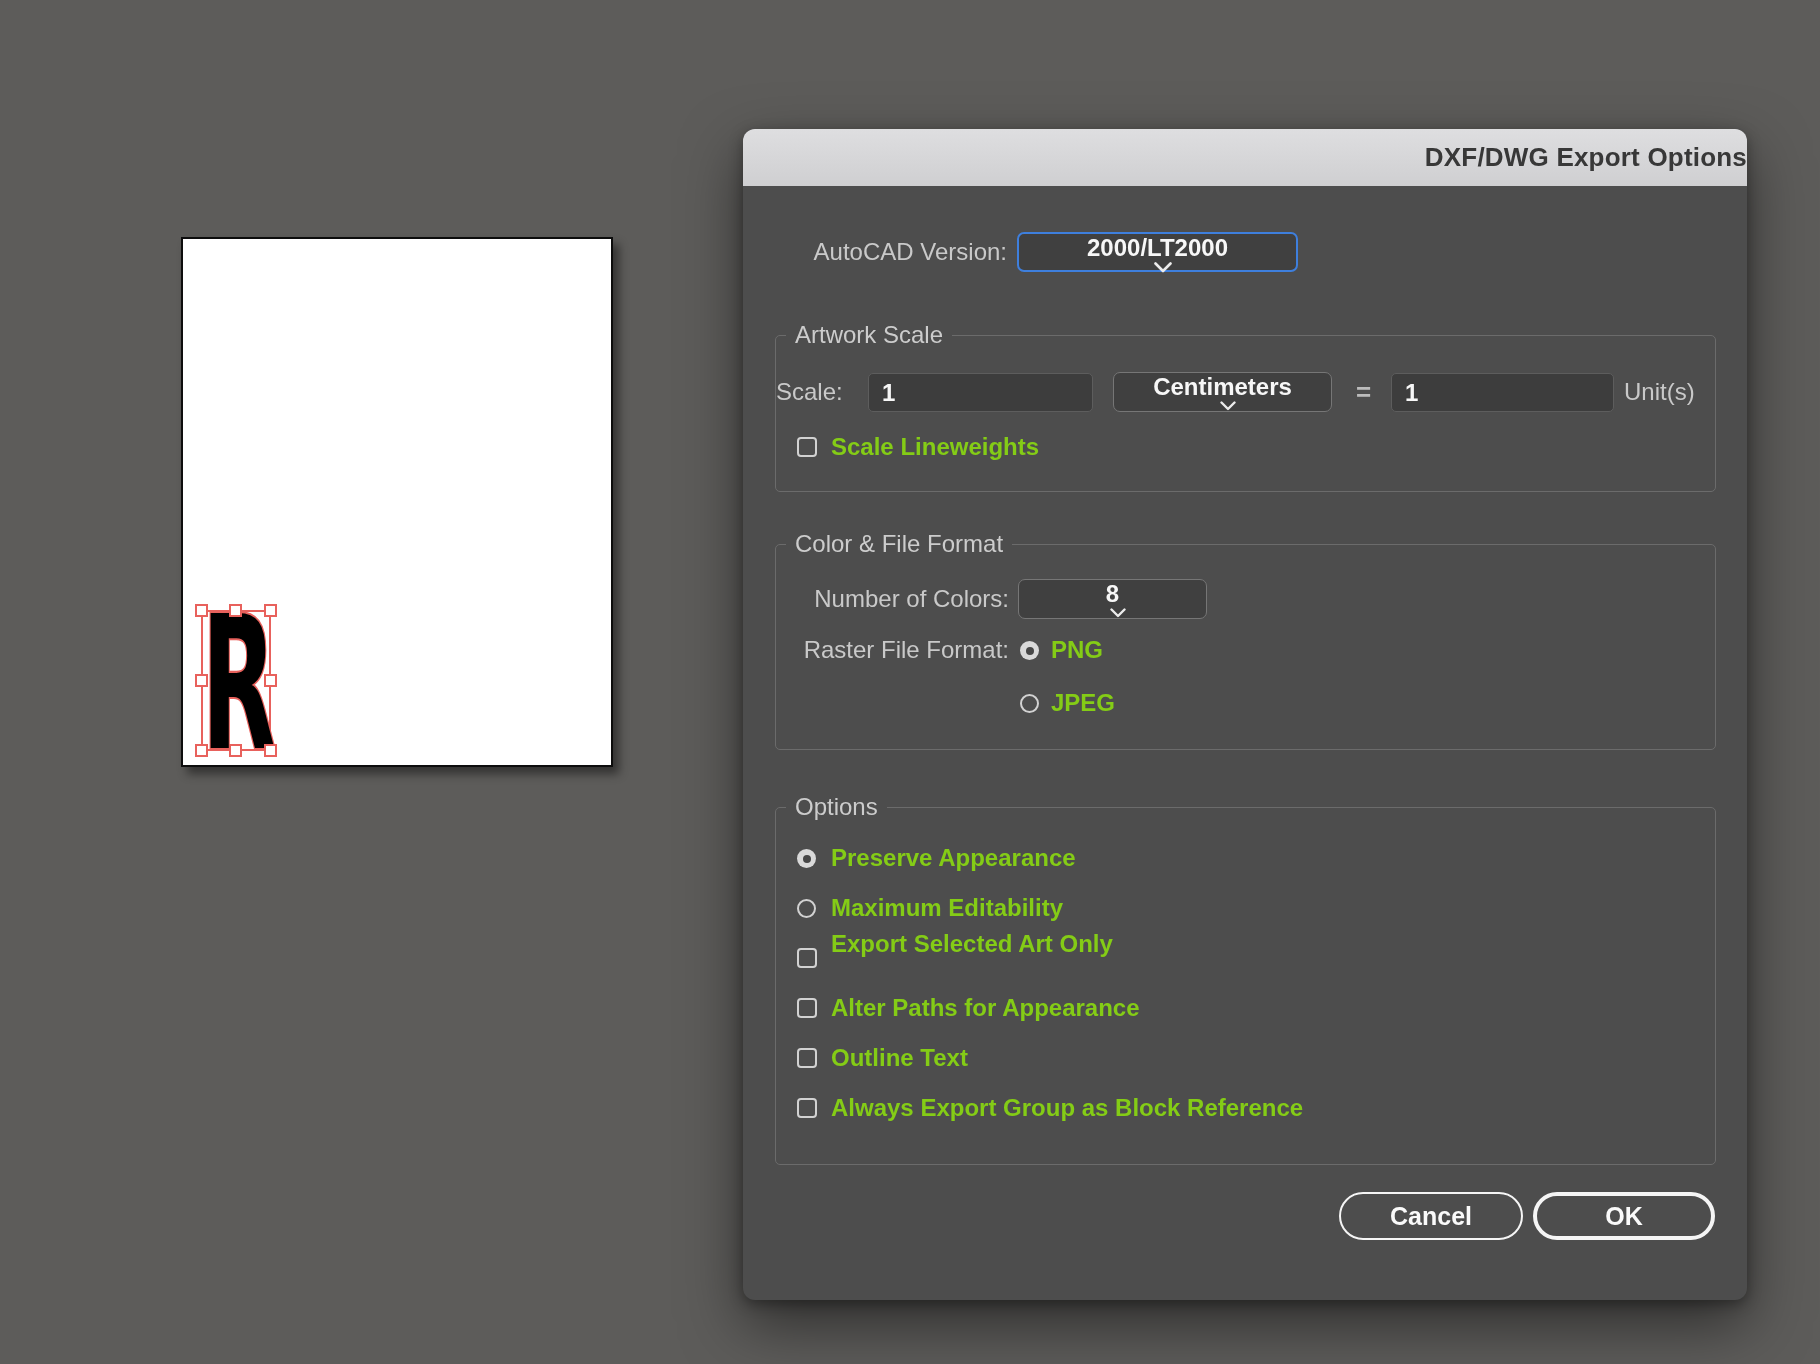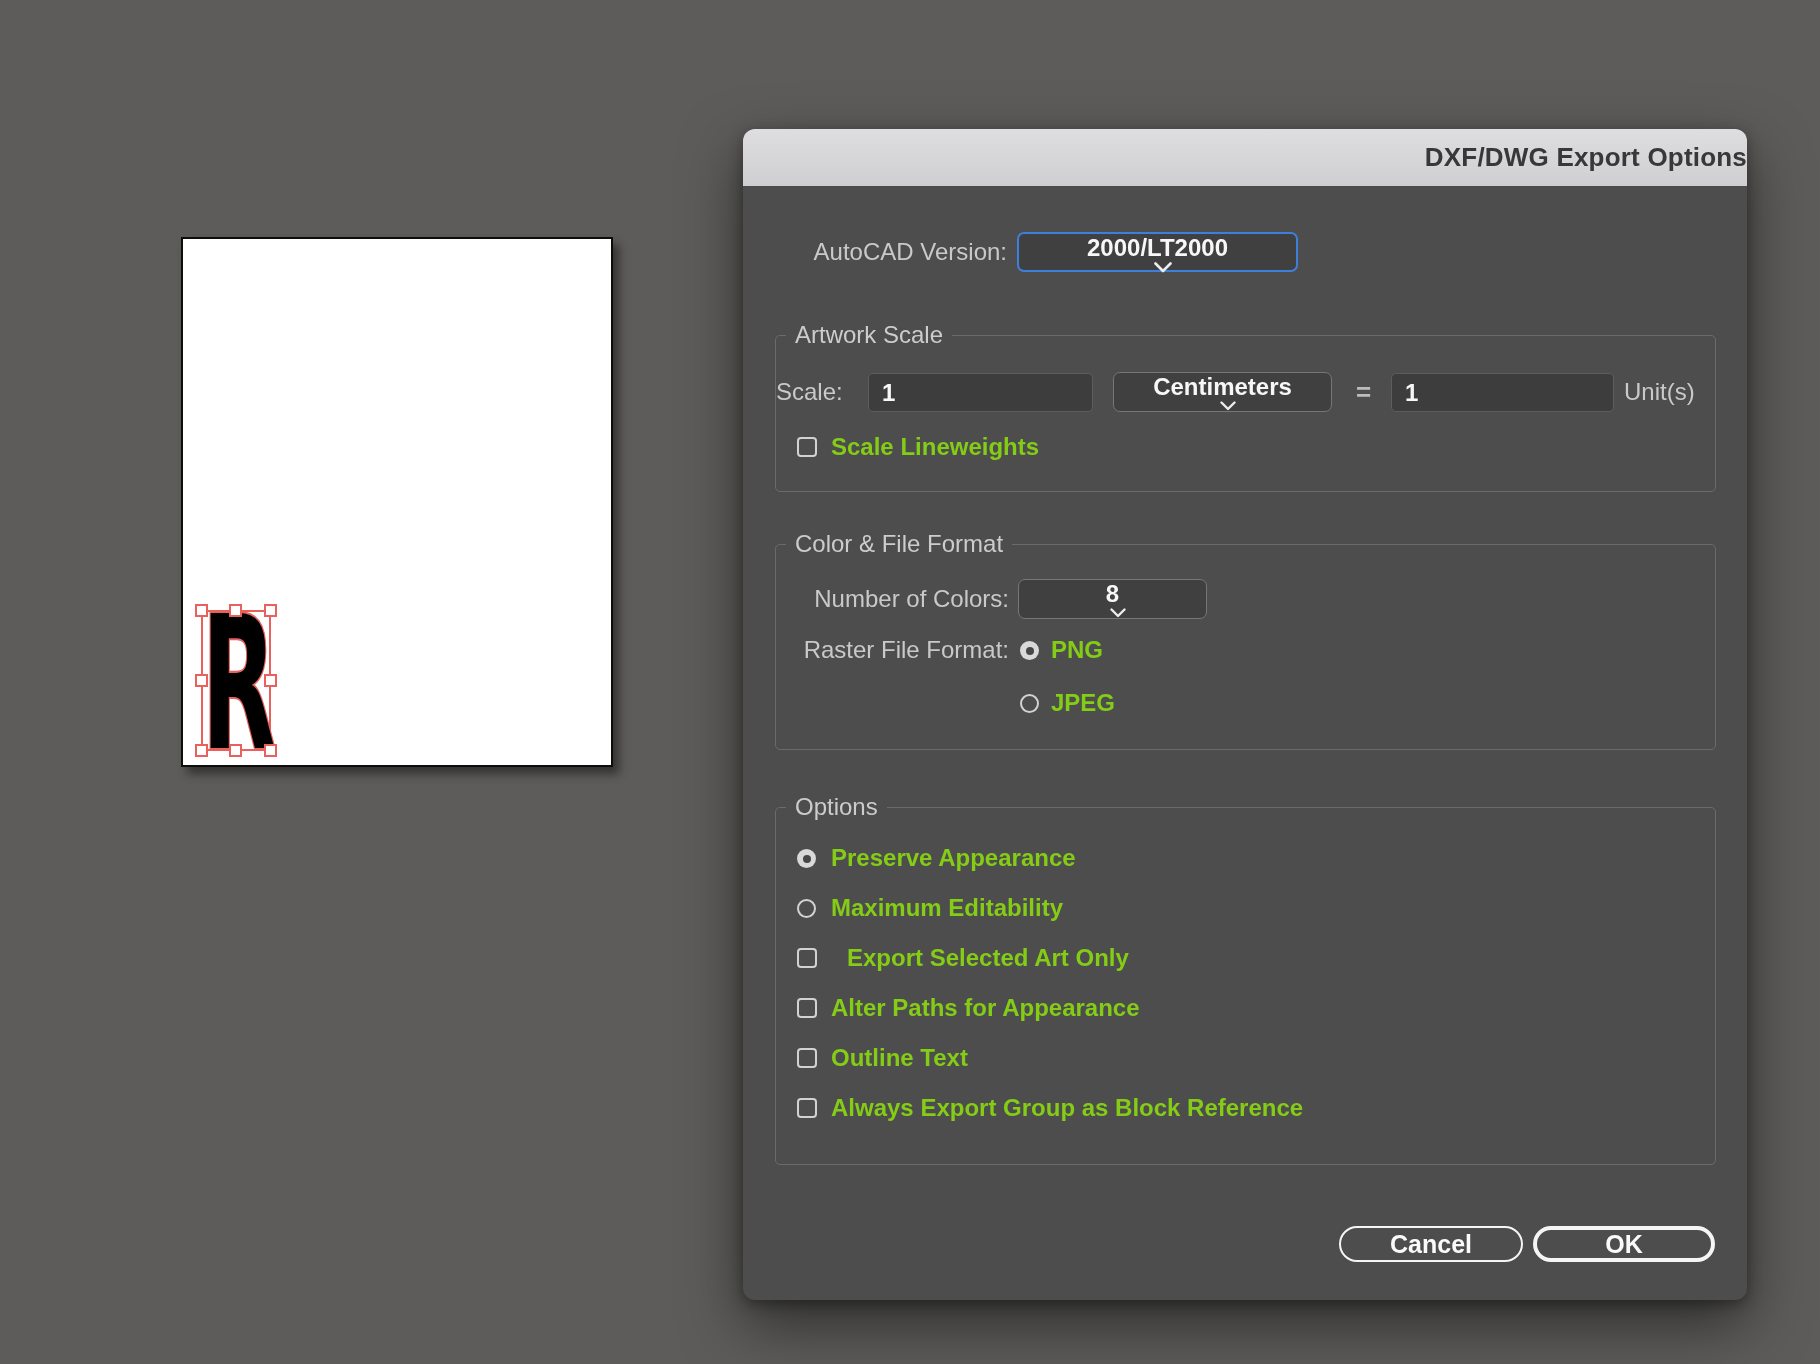--- a/index.html
+++ b/index.html
@@ -81,25 +81,24 @@
   .radio.on{
     border:none;background:#d9d9d9;
   }
   .radio.on::after{
     content:"";position:absolute;left:50%;top:50%;width:8px;height:8px;margin:-4px 0 0 -4px;
     border-radius:50%;background:#474747;
   }
   .optlbl{position:absolute;color:#84cc16;font-size:24px;font-weight:600;line-height:40px;height:40px;white-space:nowrap;}
 
   .pill{
-    position:absolute;box-sizing:border-box;height:36px;border-radius:24px;
+    position:absolute;box-sizing:border-box;height:48px;border-radius:24px;
     background:transparent;color:#fafafa;font-size:25px;font-weight:600;
     display:flex;align-items:center;justify-content:center;cursor:pointer;
     font-family:"Liberation Sans","DejaVu Sans",sans-serif;
-    margin-top:34px;
   }
   .pill.cancel{left:596px;top:1063px;width:184px;border:2.5px solid #f5f5f5;}
   .pill.ok{left:790px;top:1063px;width:182px;border:4px solid #f5f5f5;}
 
   .eq{position:absolute;color:#bcbcbc;font-size:26px;font-weight:700;line-height:40px;height:40px;}
 </style>
 </head>
 <body>
 
 <div style="position:absolute;inset:0;">
@@ -174,21 +173,21 @@
     <div class="group" style="top:678px;height:358px;">
       <span class="legend">Options</span>
 
       <div class="radio on" style="left:21px;top:41px;"></div>
       <div class="optlbl" style="left:55px;top:30px;">Preserve Appearance</div>
 
       <div class="radio" style="left:21px;top:91px;"></div>
       <div class="optlbl" style="left:55px;top:80px;">Maximum Editability</div>
 
       <div class="checkbox" style="left:21px;top:140px;"></div>
-      <div class="optlbl" style="left:55px;top:130px;margin-left:16px;">Export Selected Art Only</div>
+      <div class="optlbl" style="left:55px;top:116px;">Export Selected Art Only</div>
 
       <div class="checkbox" style="left:21px;top:190px;"></div>
       <div class="optlbl" style="left:55px;top:180px;">Alter Paths for Appearance</div>
 
       <div class="checkbox" style="left:21px;top:240px;"></div>
       <div class="optlbl" style="left:55px;top:230px;">Outline Text</div>
 
       <div class="checkbox" style="left:21px;top:290px;"></div>
       <div class="optlbl" style="left:55px;top:280px;">Always Export Group as Block Reference</div>
     </div>

